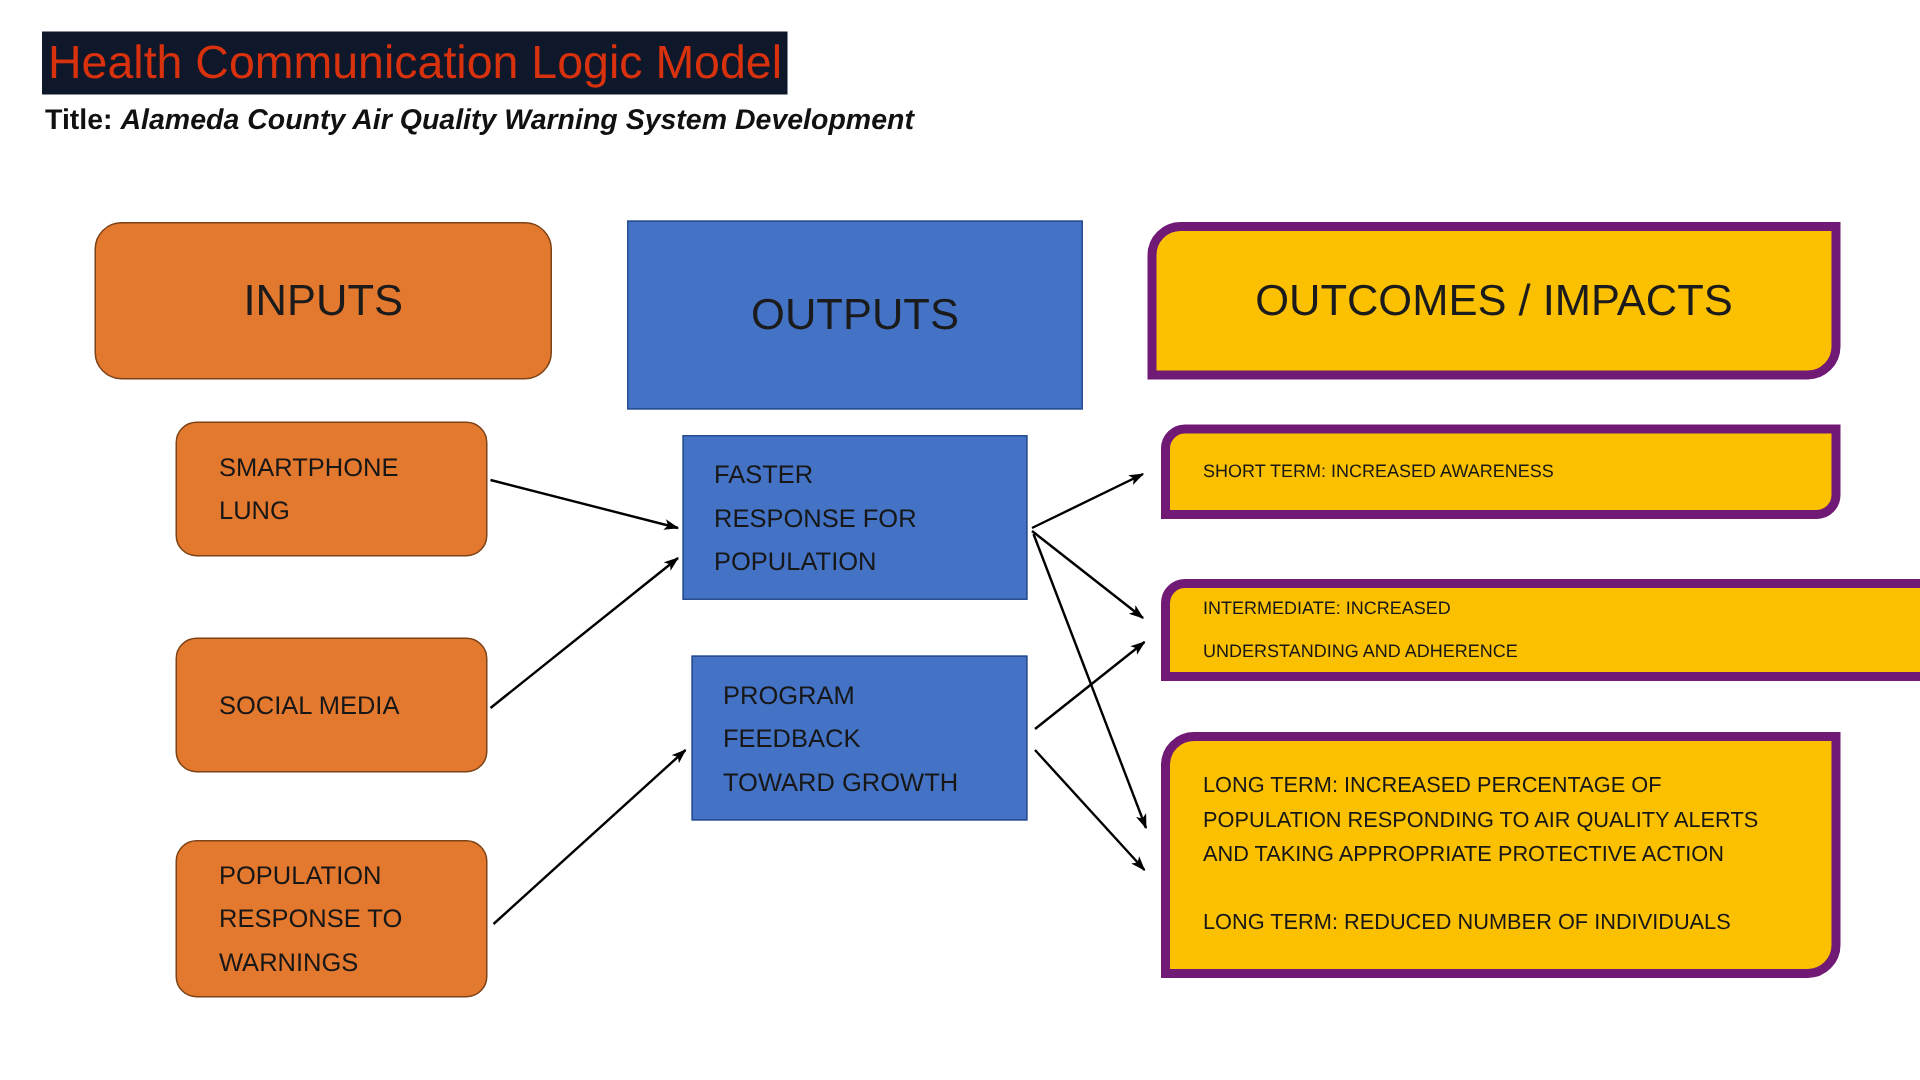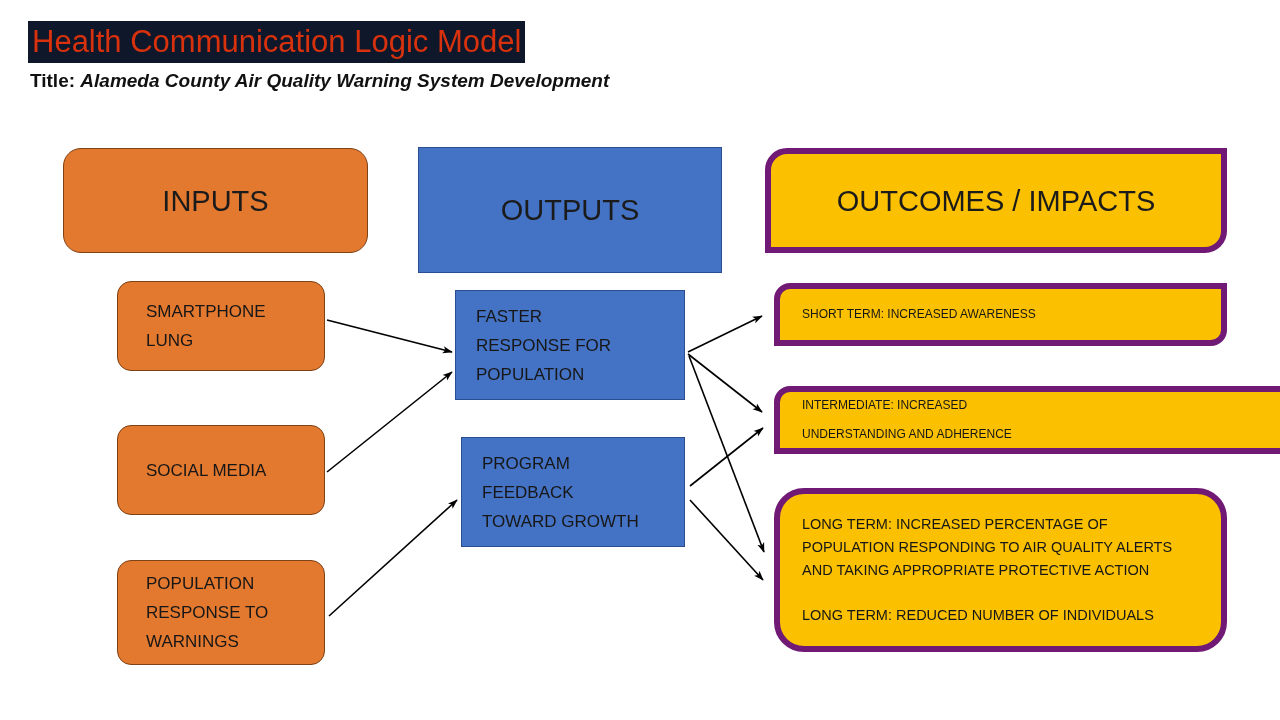--- a/index.html
+++ b/index.html
@@ -198,21 +198,21 @@
 
 <div class="box leaf yellow snip-sm" style="left:774px; top:386px; width:538px; height:68px;">
   <div class="txt">
     <div class="para">
       <div>INTERMEDIATE: INCREASED</div>
       <div>UNDERSTANDING AND ADHERENCE</div>
     </div>
   </div>
 </div>
 
-<div class="box leaf yellow small snip" style="left:774px; top:488px; width:453px; height:164px;border-radius:30px;">
+<div class="box leaf yellow small snip" style="left:774px; top:488px; width:453px; height:164px;">
   <div class="txt">
     <div class="para">
       <div>LONG TERM: INCREASED PERCENTAGE OF</div>
       <div>POPULATION RESPONDING TO AIR QUALITY ALERTS</div>
       <div>AND TAKING APPROPRIATE PROTECTIVE ACTION</div>
     </div>
     <div class="para">
       <div>LONG TERM: REDUCED NUMBER OF INDIVIDUALS</div>
     </div>
   </div>

